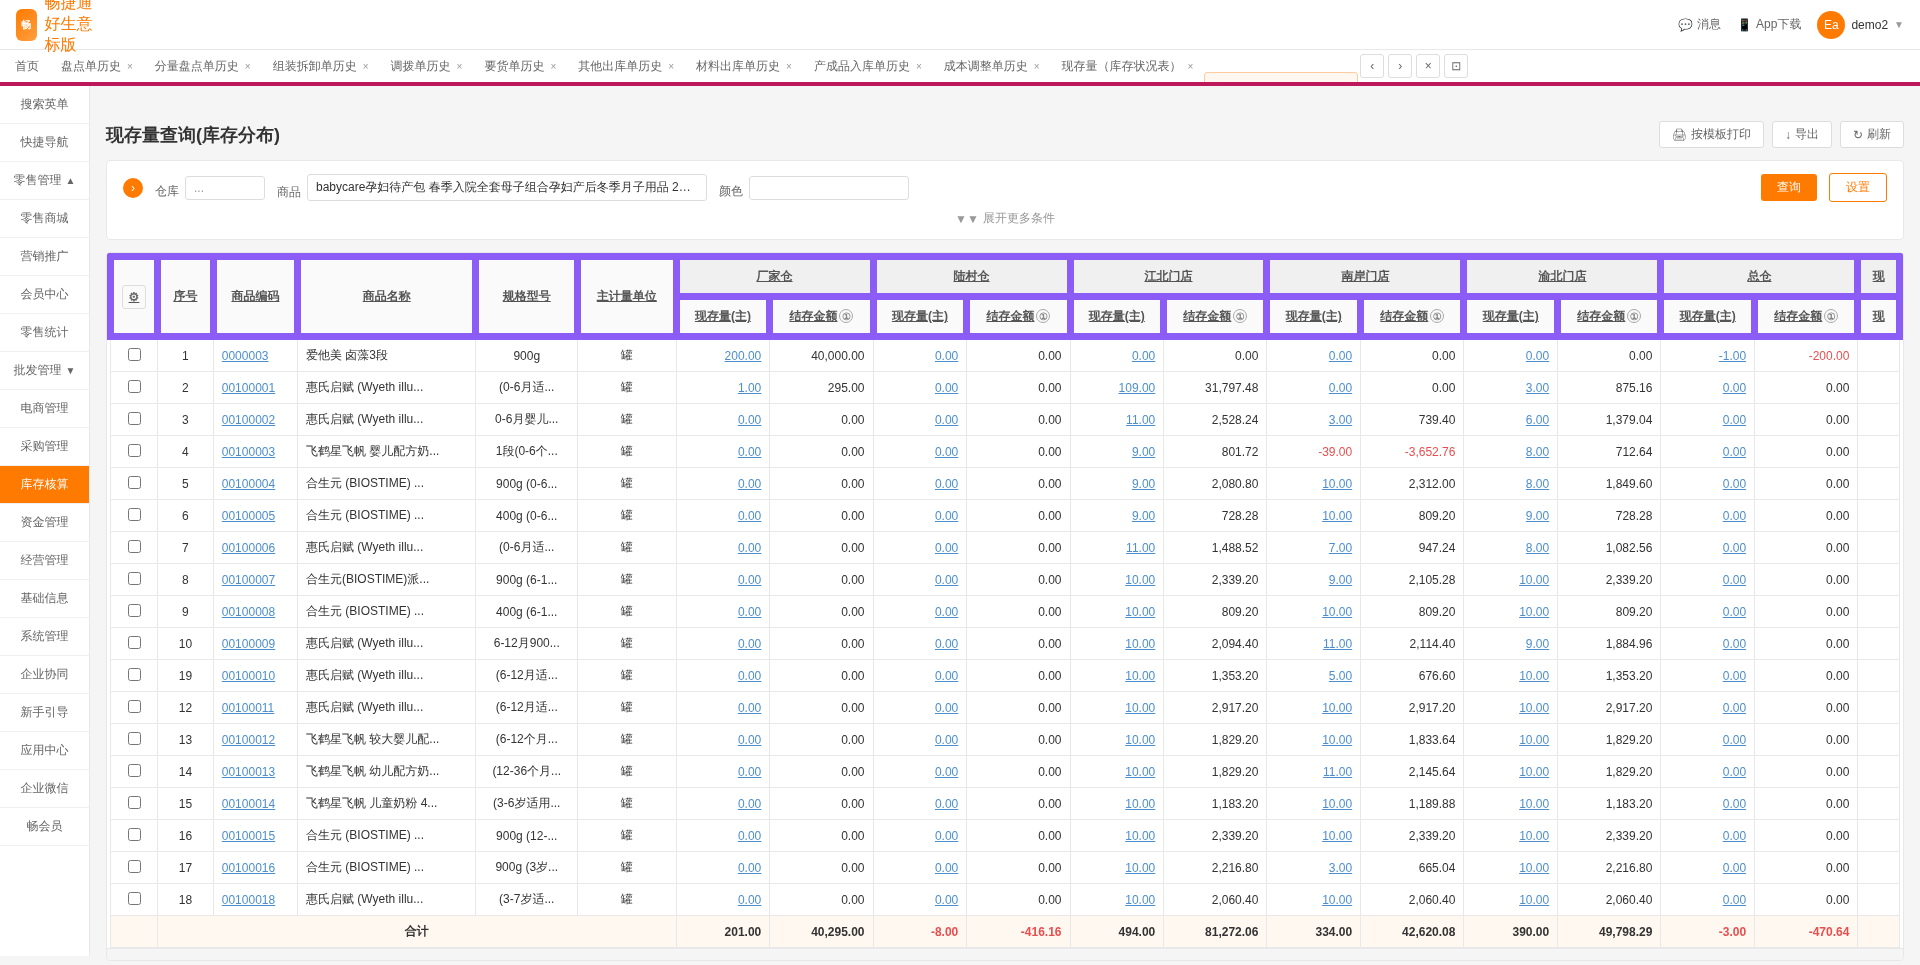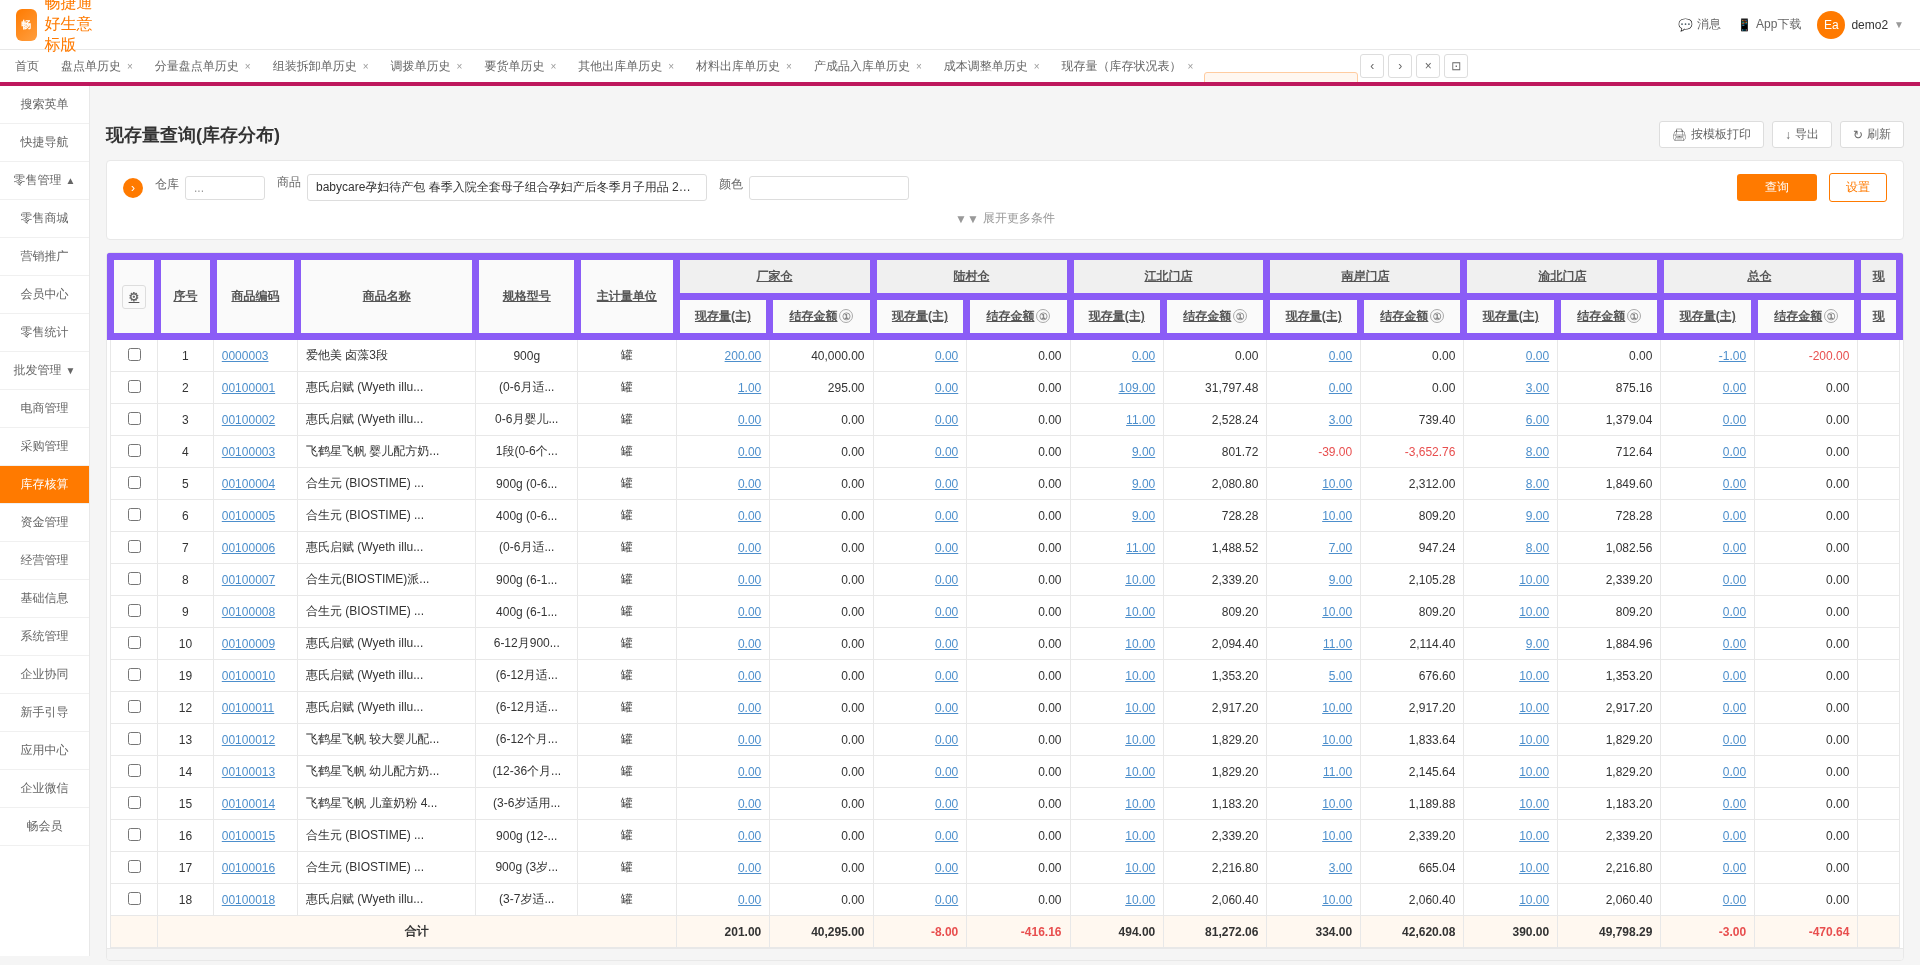--- a/index.html
+++ b/index.html
@@ -135,21 +135,21 @@
       background: #fff;
       border-radius: 4px;
       padding: 12px 16px;
       margin-bottom: 12px;
       border: 1px solid #e8e8e8;
     }
     .filter-row {
       display: flex; align-items: center; gap: 12px; flex-wrap: wrap;
     }
     .filter-item {
-      display: flex; align-items: flex-start; gap: 6px;
+      display: flex; align-items: flex-end; gap: 6px;
     }
     .filter-label { color: #666; white-space: nowrap; }
     .filter-input {
       border: 1px solid #ddd; border-radius: 3px;
       padding: 4px 8px; font-size: 12px; color: #333;
       background: #fff; min-width: 80px;
     }
     .filter-input-long {
       min-width: 400px;
       display: flex; align-items: center;
@@ -164,21 +164,21 @@
       color: #999; font-size: 12px; cursor: pointer;
       justify-content: center;
     }
     .orange-expand-btn {
       display: flex; align-items: center; justify-content: center;
       width: 20px; height: 20px; background: #ff7a00; border-radius: 50%;
       color: white; font-size: 12px; cursor: pointer; flex-shrink: 0;
     }
     .search-btn {
       background: #ff7a00; color: white; border: none;
-      padding: 5px 28px; border-radius: 3px; cursor: pointer; font-size: 12px;
+      padding: 5px 16px; border-radius: 3px; cursor: pointer; font-size: 12px;
     }
     .settings-btn {
       background: #fff; color: #ff7a00; border: 1px solid #ff7a00;
       padding: 5px 16px; border-radius: 3px; cursor: pointer; font-size: 12px;
     }
 
     
     .data-table-wrap {
       background: #fff;
       border-radius: 4px;

